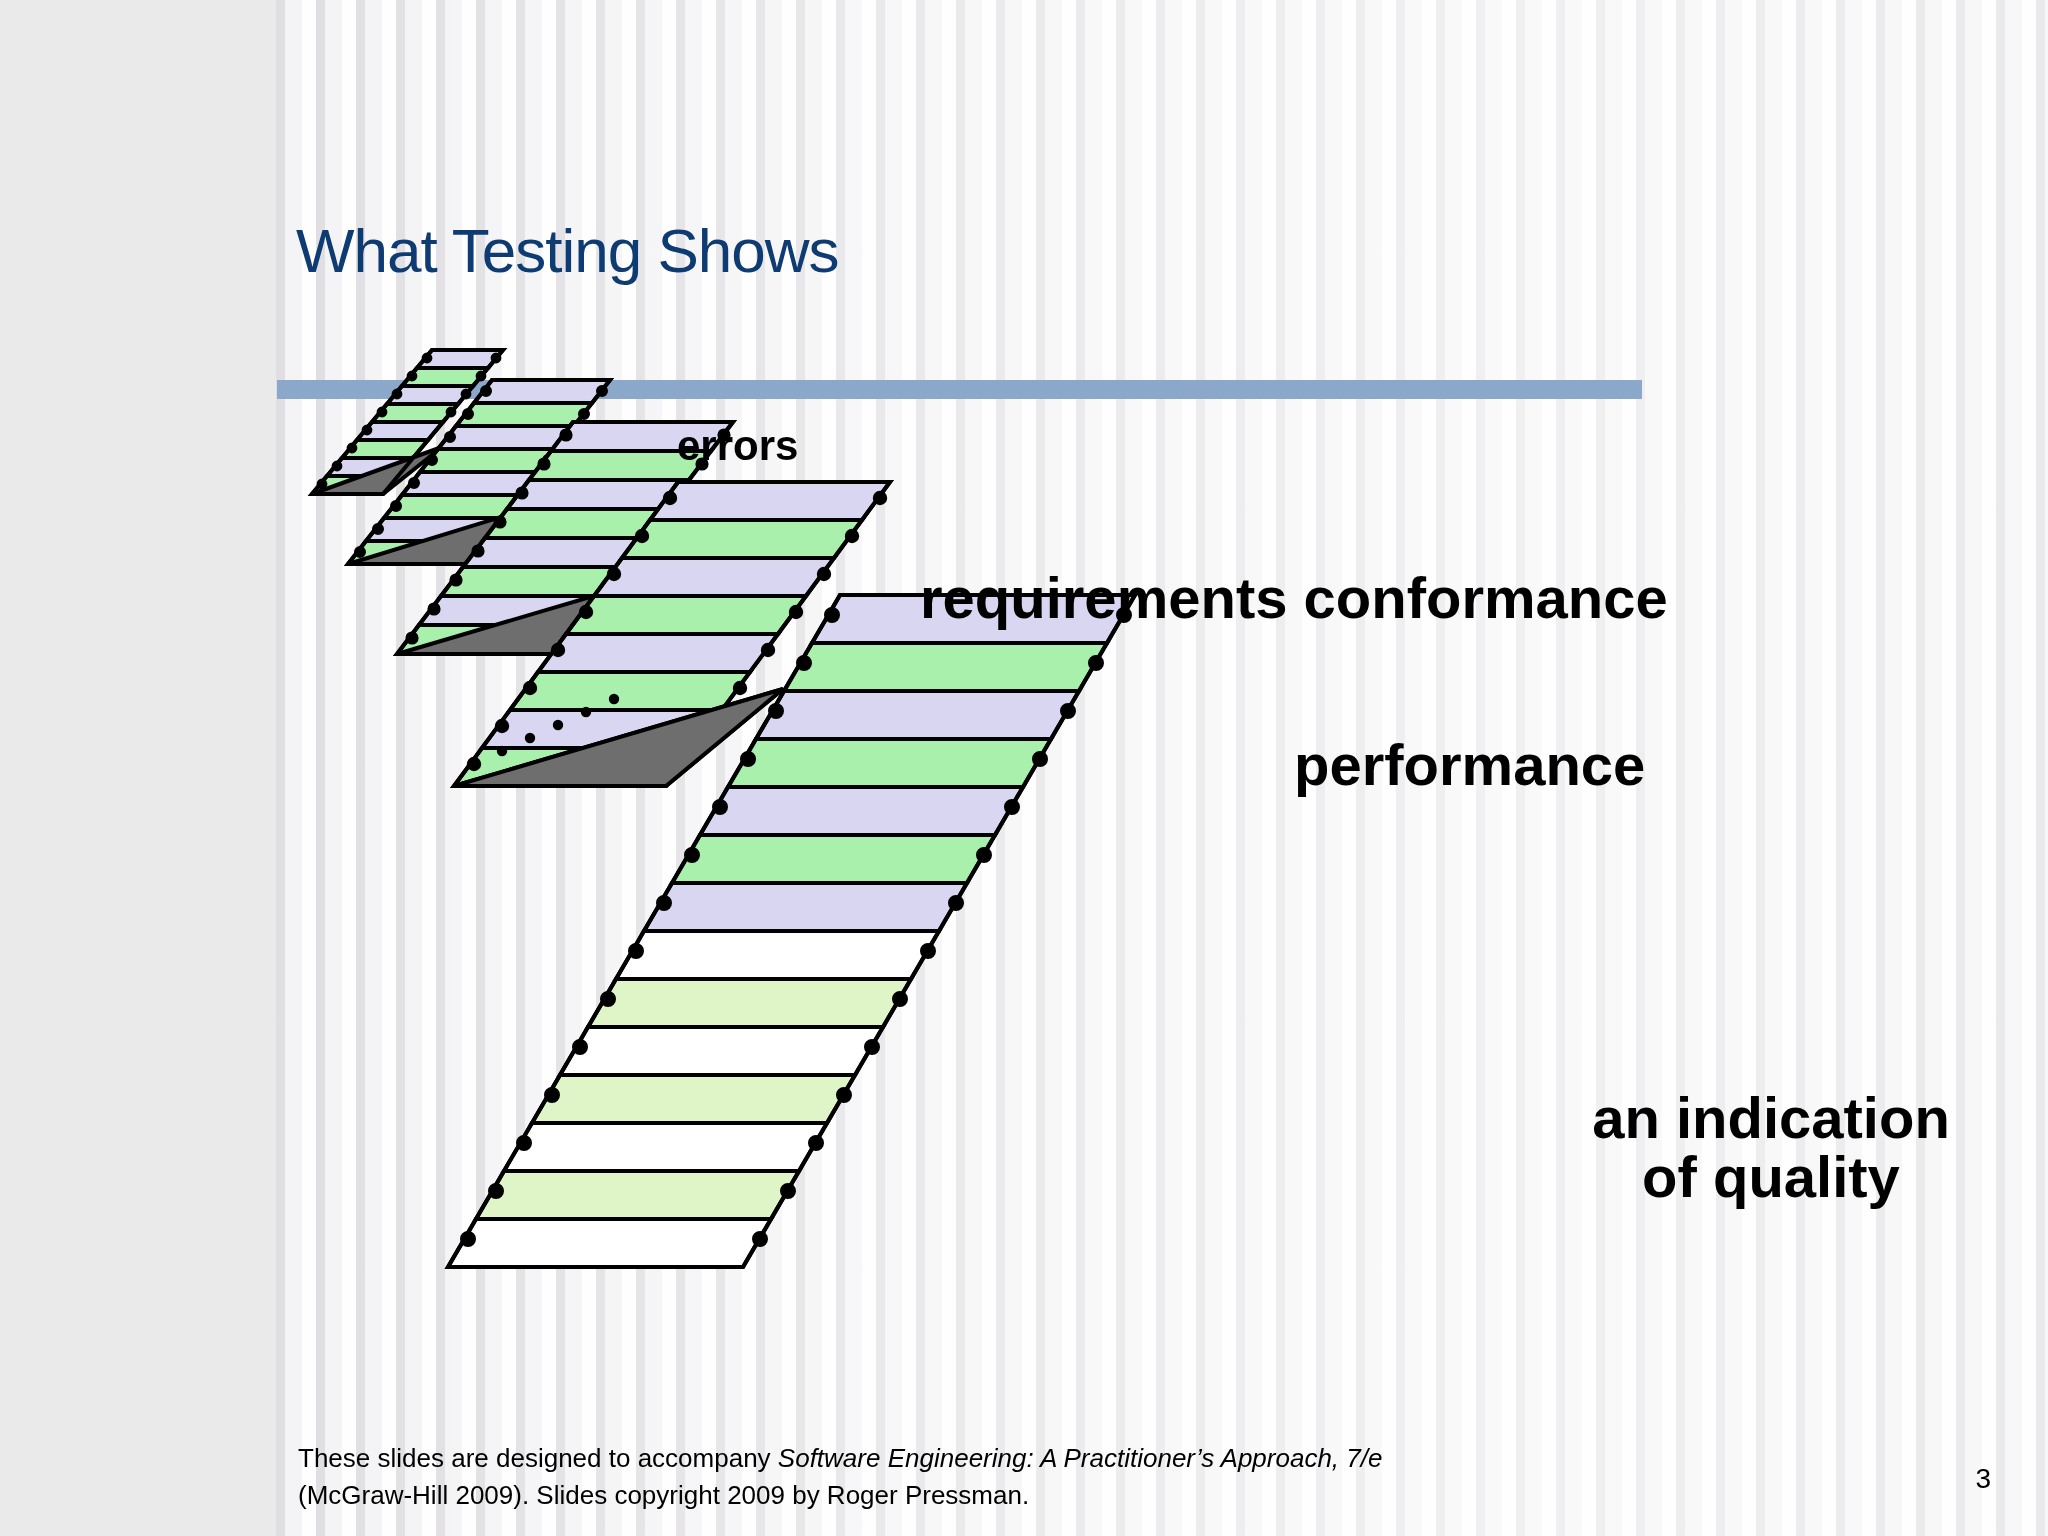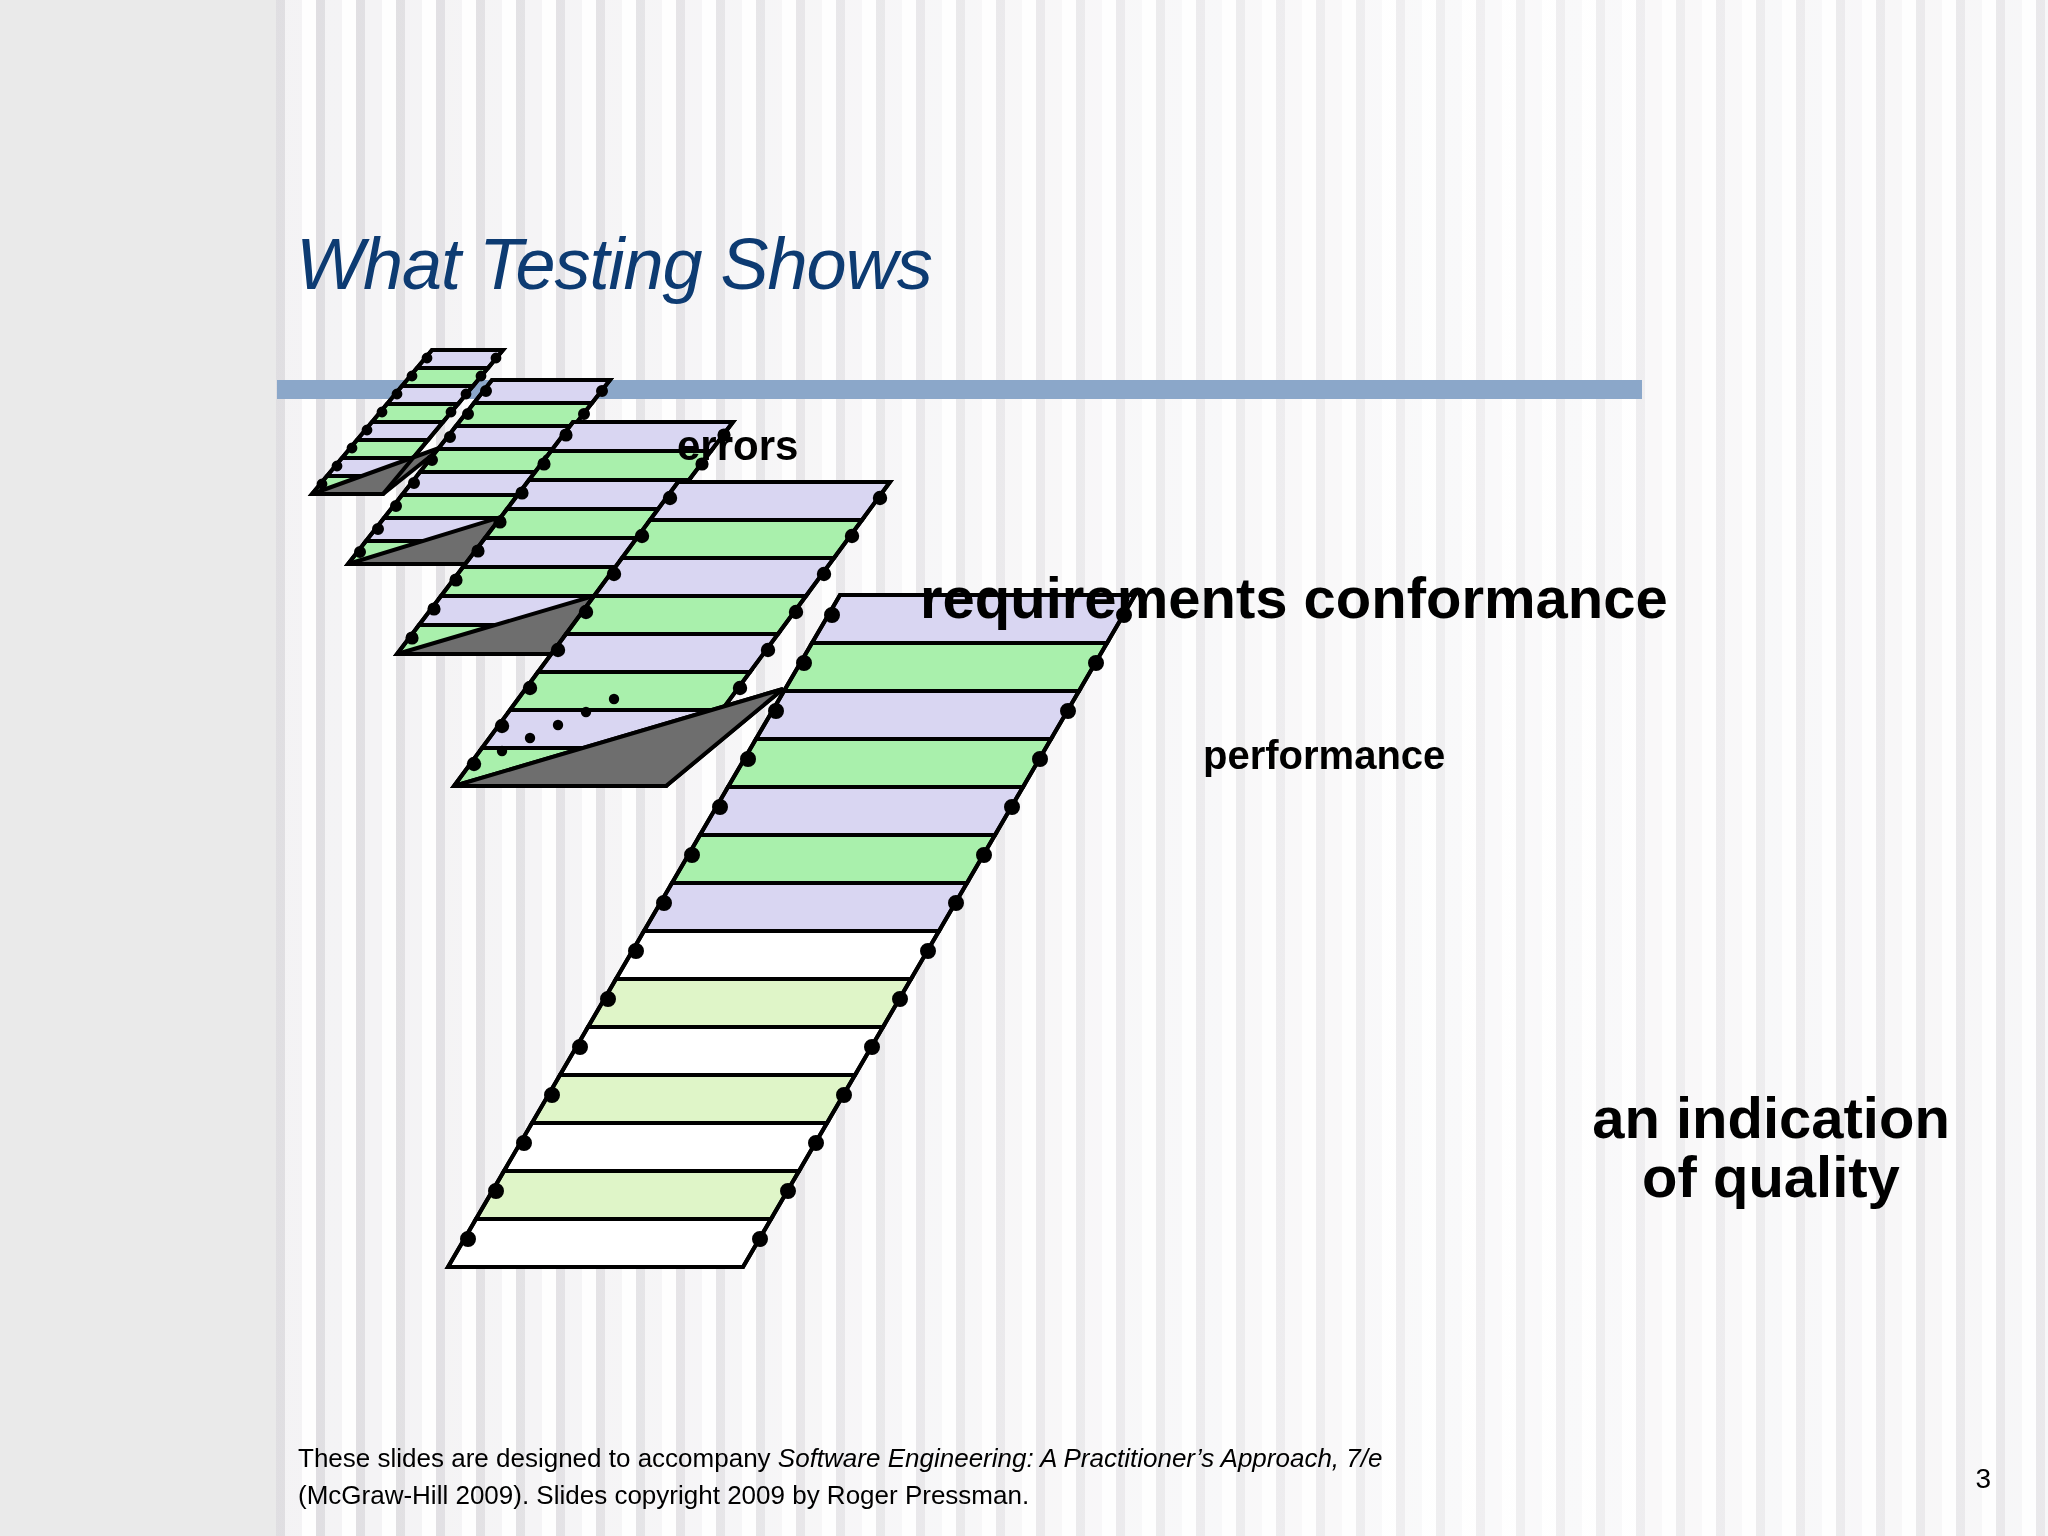--- a/index.html
+++ b/index.html
@@ -49,28 +49,27 @@
         rgba(255,255,255,0.35) 35%,
         rgba(255,255,255,0.55) 70%,
         rgba(255,255,255,0.35) 100%);
     pointer-events: none;
   }
 
   
   #title {
     position: absolute;
     left: 296px;
-    top: 228px;
-    font-size: 72px;
+    top: 220px;
+    font-size: 62px;
     line-height: 1.0;
     font-weight: 400;
     letter-spacing: -1px;
     color: #0d3b72;
     white-space: nowrap;
-    font-style: italic;
   }
   #title-rule {
     position: absolute;
     left: 277px;
     top: 380px;
     width: 1365px;
     height: 19px;
     background: #8ba7c9;
   }
 
@@ -86,21 +85,21 @@
   
   .callout {
     position: absolute;
     font-weight: bold;
     color: #000000;
     white-space: nowrap;
     line-height: 1.02;
   }
   #label-errors      { left: 677px;  top: 425px;  font-size: 42px; }
   #label-requirements{ left: 920px;  top: 568px;  font-size: 58px; }
-  #label-performance { left: 1203px; top: 735px;  font-size: 40px; }
+  #label-performance { left: 1294px; top: 735px;  font-size: 58px; }
   #label-quality     { left: 1536px; top: 1088px; font-size: 58px; text-align: center; width: 470px; }
   #label-quality .l2 { display: block; }
 
   
   #footer {
     position: absolute;
     left: 298px;
     top: 1440px;
     font-size: 26px;
     line-height: 1.42;

